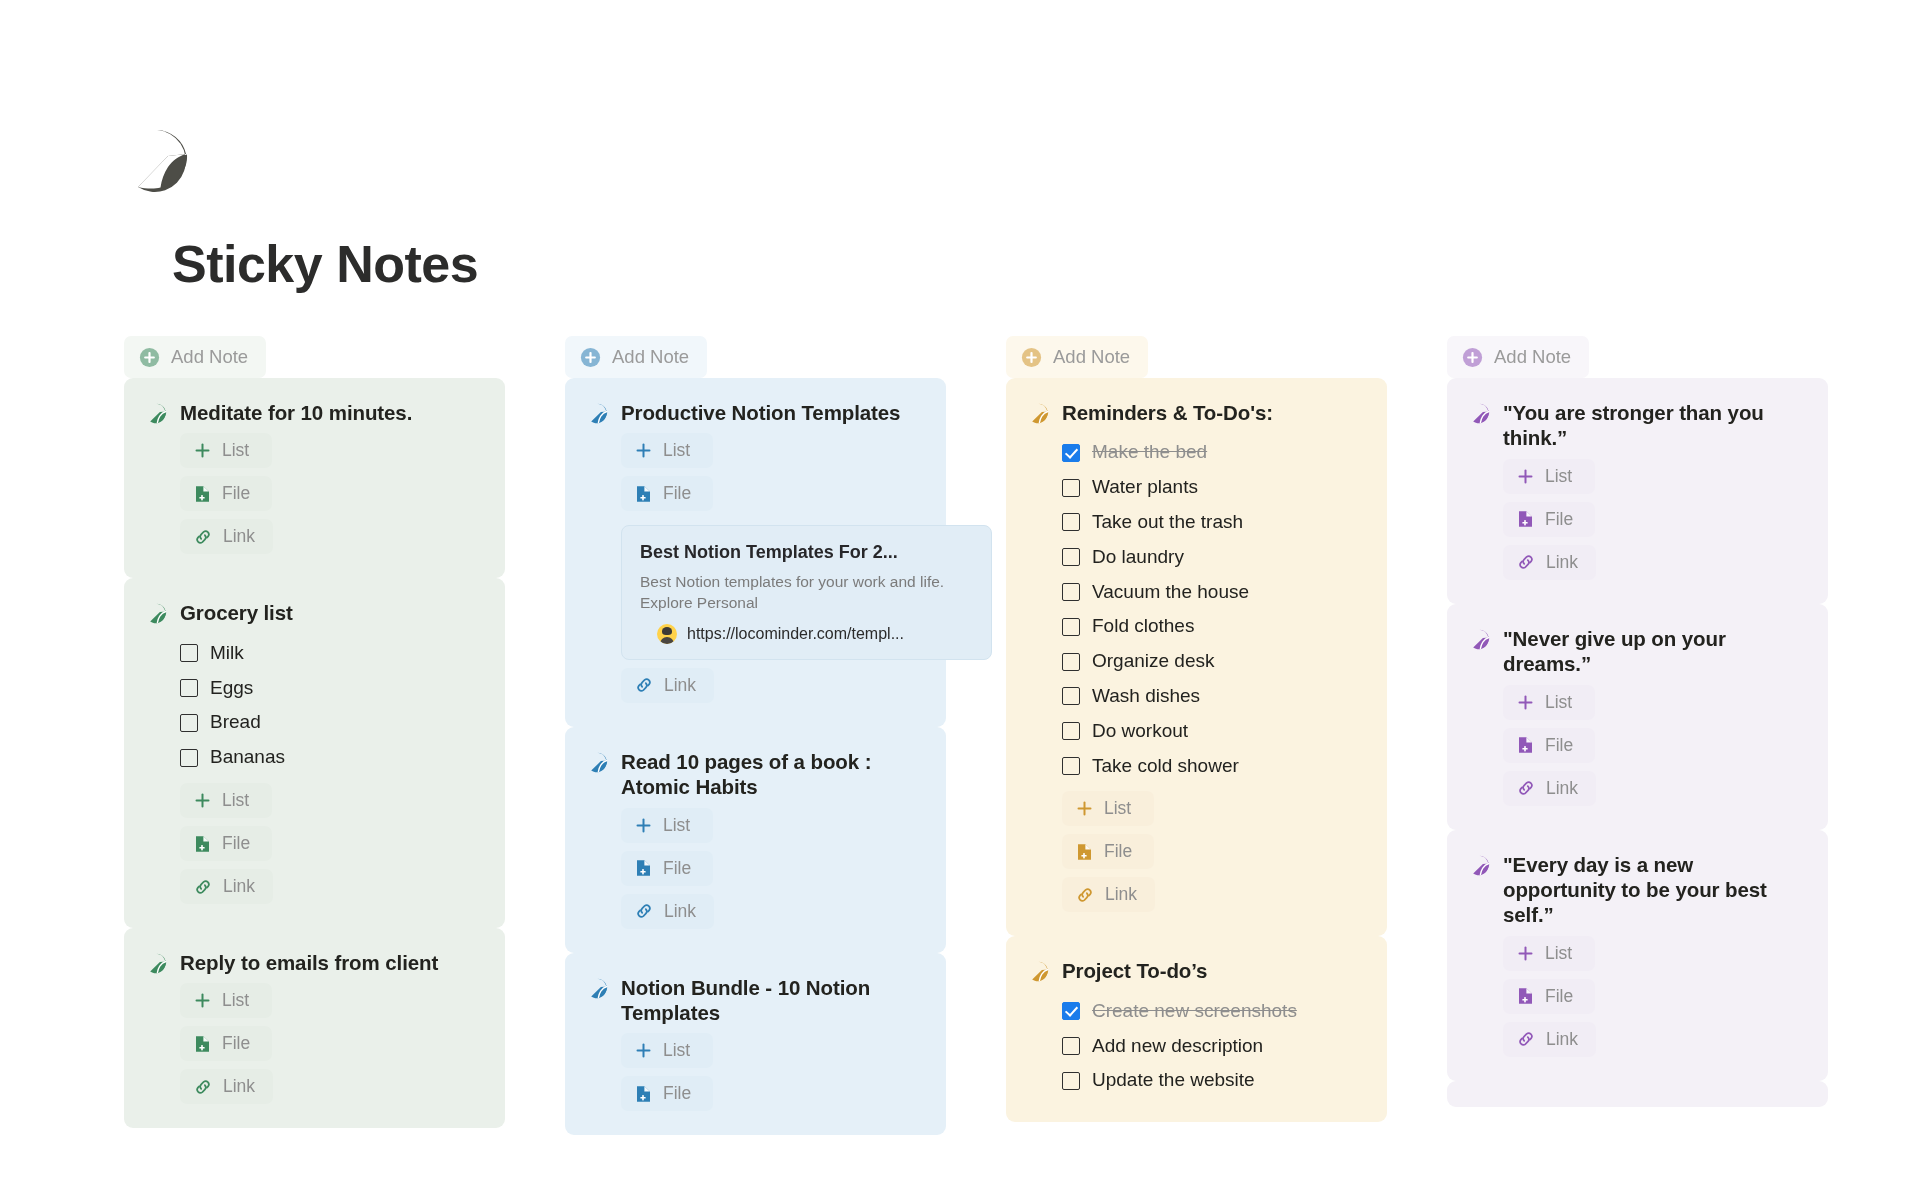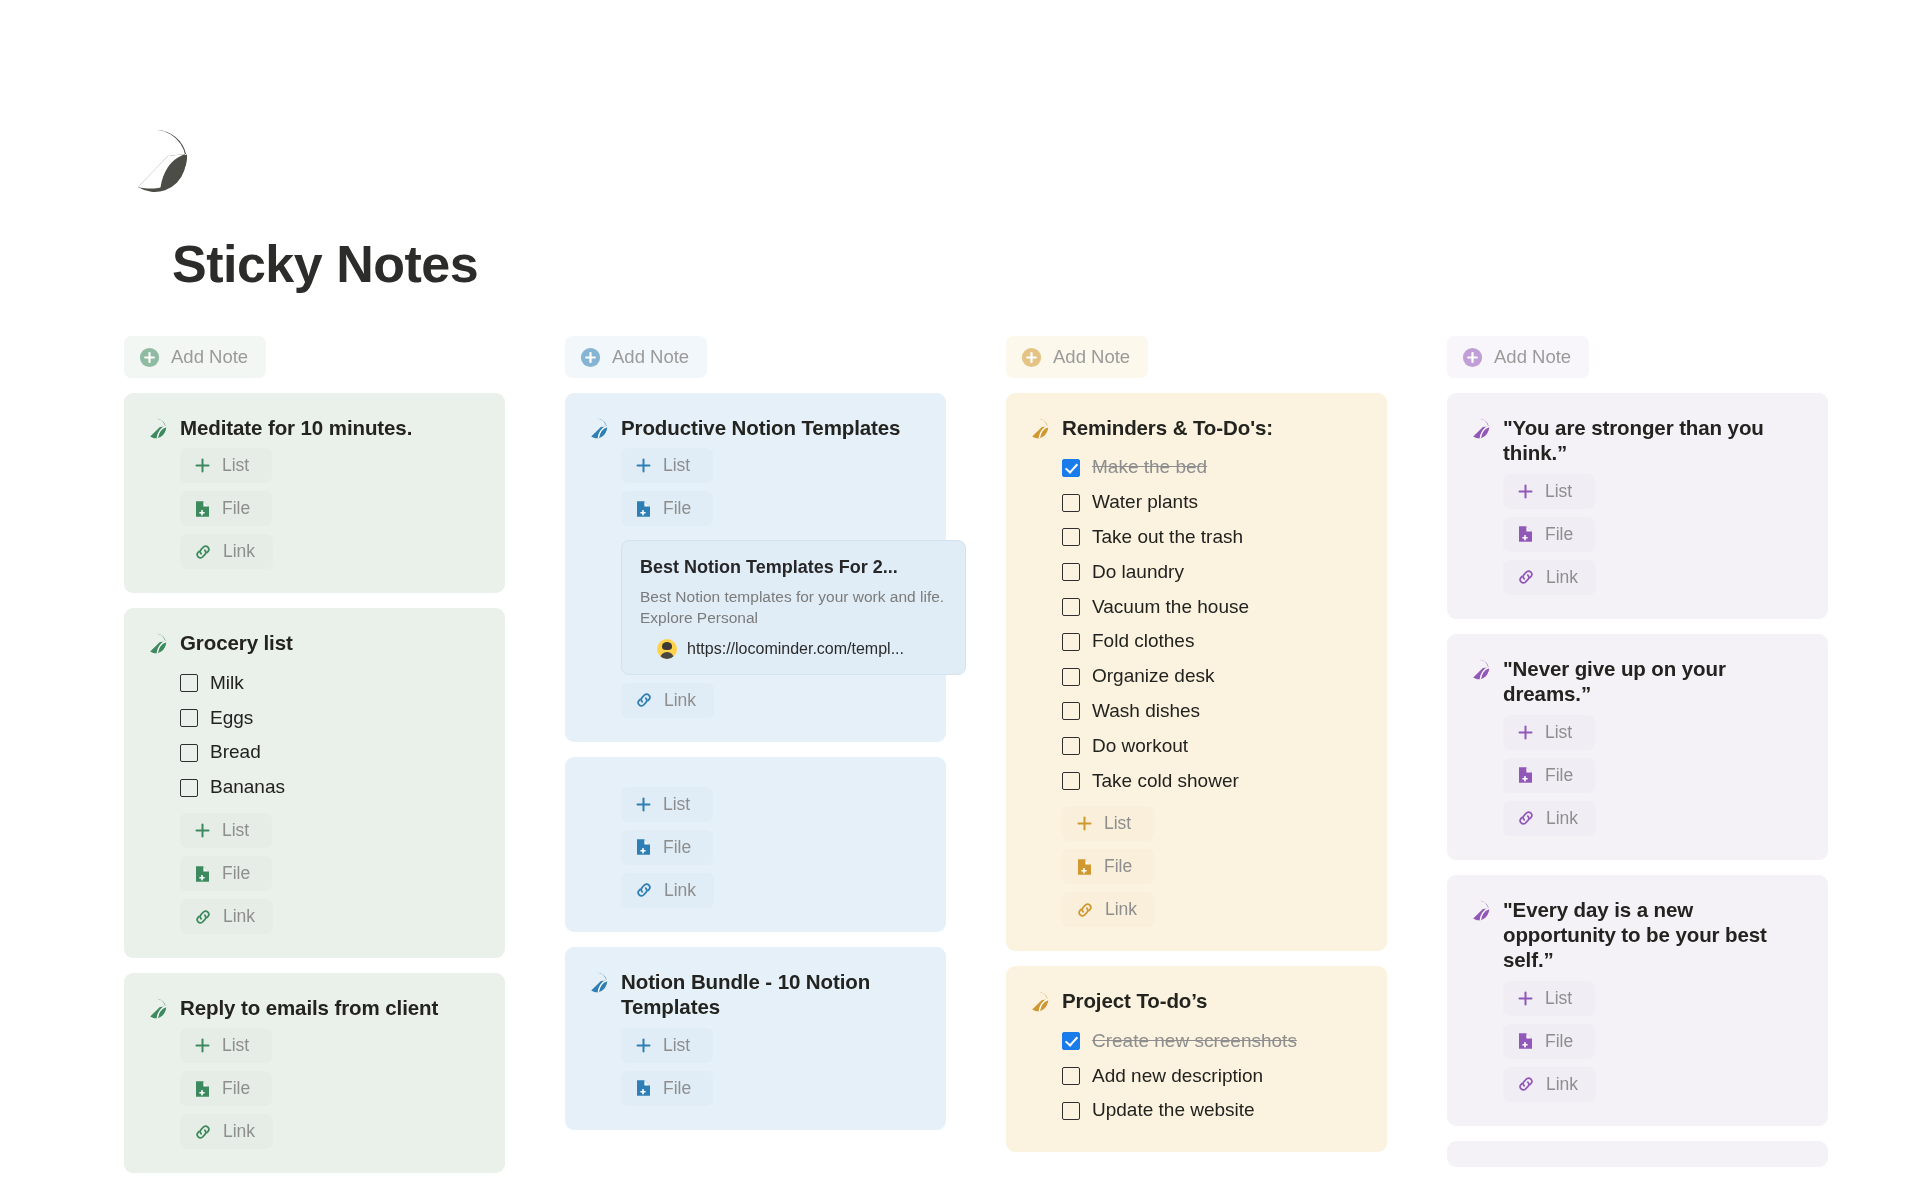--- a/index.html
+++ b/index.html
@@ -42,21 +42,20 @@
   .board {
     margin-top: 46px;
     display: flex;
     gap: 60px;
     align-items: flex-start;
   }
   .column {
     width: 381px;
     display: flex;
     flex-direction: column;
-    gap: 15px;
   }
 
   
   .add-note {
     display: inline-flex;
     align-items: center;
     gap: 11px;
     align-self: flex-start;
     padding: 9px 17px 9px 14px;
     border-radius: 7px;
@@ -139,21 +138,21 @@
     color: #8e8e8e;
     cursor: pointer;
     user-select: none;
     text-align: right;
   }
   .act svg { display:block; flex: 0 0 auto; }
 
   
   .link-preview {
     margin: 14px 0 0 34px;
-    width: 345px;
+    width: 371px;
     border-radius: 8px;
     padding: 16px 18px 15px 18px;
   }
   .lp-title {
     font-size: 18px;
     font-weight: 700;
     color: #27272a;
     line-height: 1.2;
     white-space: nowrap;
     overflow: hidden;
@@ -462,20 +461,30 @@
     <svg width="18" height="18" viewBox="0 0 18 18" xmlns="http://www.w3.org/2000/svg" fill="none" stroke="#2e7fb5" stroke-width="1.7" stroke-linecap="round">
       <path d="M7.2 10.8 A3.2 3.2 0 0 1 7.2 6.3 L9.6 3.9 A3.2 3.2 0 0 1 14.1 8.4 L12.9 9.6"></path>
       <path d="M10.8 7.2 A3.2 3.2 0 0 1 10.8 11.7 L8.4 14.1 A3.2 3.2 0 0 1 3.9 9.6 L5.1 8.4"></path>
     </svg>
               </span>
               <span>Link</span>
       </div>
           </div>
       </div>
         <div class="card">
+        <div class="card-head">
+          <span class="note-icon">
+    <svg viewBox="0 0 21 21" xmlns="http://www.w3.org/2000/svg">
+      <path d="M10.5 0.7 A9.8 9.8 0 1 1 4.2 18.6 L13.9 9.1 L19.9 8.4 A9.8 9.8 0 0 0 10.5 0.7 Z" fill="#2e7fb5"></path>
+      <path d="M20.1 8.3 C17.7 9.1 15.3 10.8 13.8 13.0 C12.5 15.0 11.7 17.2 11.4 19.5 C15.3 18.5 18.6 15.3 19.8 11.5 C20.1 10.5 20.2 9.4 20.1 8.3 Z" fill="#2e7fb5"></path>
+      <path d="M19.9 8.5 C17.6 9.2 15.3 10.9 13.8 13.1 C12.5 15.1 11.7 17.3 11.4 19.6" fill="none" stroke="#ffffff" stroke-width="1.4" stroke-linecap="round"></path>
+    </svg>
+            </span>
+          <div class="card-title">Read 10 pages of a book : Atomic Habits</div>
+        </div>
 
         <div class="actions">
             <div class="act">
         <span>
       <svg width="17" height="17" viewBox="0 0 17 17" xmlns="http://www.w3.org/2000/svg">
         <rect x="7.5" y="1.5" width="2" height="14" rx="1" fill="#2e7fb5"></rect>
         <rect x="1.5" y="7.5" width="14" height="2" rx="1" fill="#2e7fb5"></rect>
       </svg>
               </span>
               <span>List</span>

